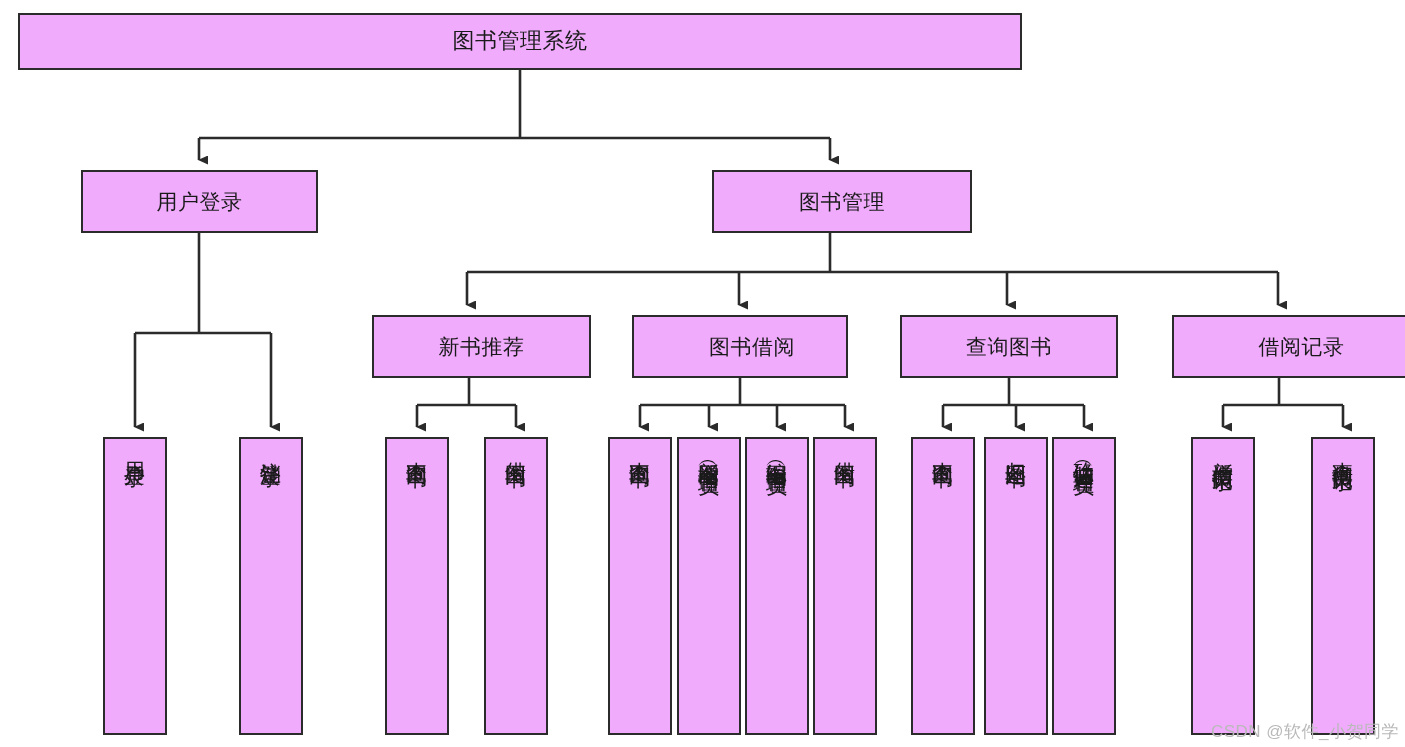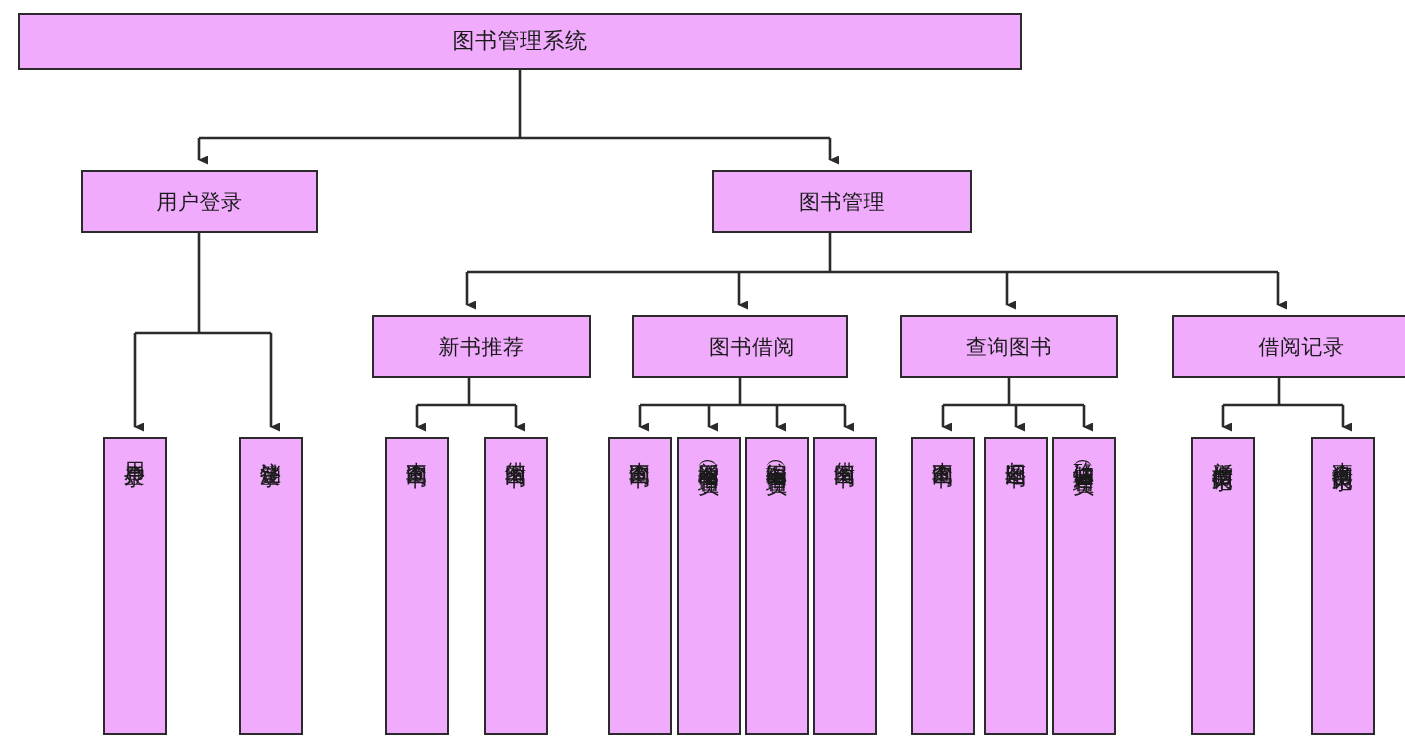--- a/index.html
+++ b/index.html
@@ -178,13 +178,14 @@
         <span class="node-label">确认归还（管理员）</span>
       </div>
       <div class="node leaf" style="left: 1191px; top: 437px; width: 64px; height: 298px;">
         <span class="node-label">新增借阅记录</span>
       </div>
       <div class="node leaf" style="left: 1311px; top: 437px; width: 64px; height: 298px;">
         <span class="node-label">查询借阅记录</span>
       </div>
     </div>
 
+  <div id="watermark">CSDN @软件_小贺同学</div>
 </div>
 
 </body></html>

